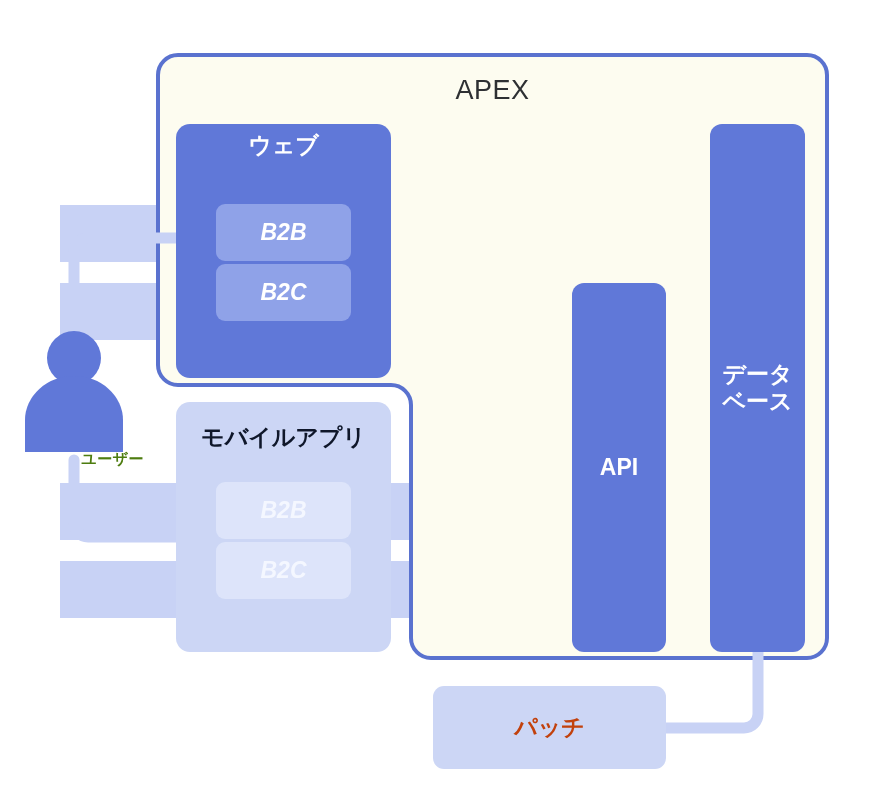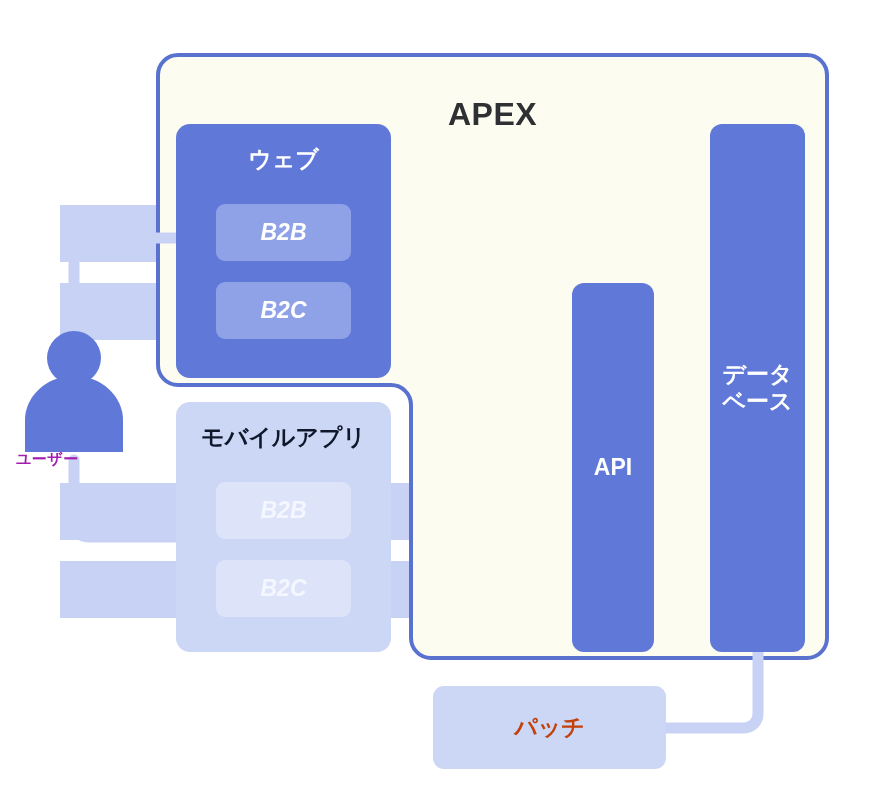--- a/index.html
+++ b/index.html
@@ -36,41 +36,40 @@
     text-align: center;
   }
 
   
   .apex-title {
     position: absolute;
     left: 158px;
     top: 66px;
     width: 669px;
     height: 48px;
-    font-size: 32px;
-    font-weight: bold;
+    font-size: 27px;
+    font-weight: normal;
     color: #2e3033;
     letter-spacing: 0.5px;
     display: flex;
     align-items: center;
     justify-content: center;
-    margin-top: 24px;
   }
 
   
   .web-panel {
     left: 176px;
     top: 124px;
     width: 215px;
     height: 254px;
     background: #6078d8;
     border-radius: 14px;
     flex-direction: column;
     justify-content: flex-start;
-    padding-top: 22px;
+    padding-top: 8px;
   }
   .web-panel-title {
     font-size: 23px;
     font-weight: bold;
     color: #ffffff;
     line-height: 1.2;
   }
 
   
   .mobile-panel {
@@ -108,42 +107,42 @@
   }
   .chip-active {
     background: #8fa2e8;
     color: #ffffff;
   }
   .chip-faded {
     background: #dde4fa;
     color: #f4f7ff;
   }
   .chip-b2b { top: 80px; }
-  .chip-b2c { top: 158px; }
+  .chip-b2c { top: 140px; }
 
   
   .column {
     background: #6078d8;
     border-radius: 12px;
     color: #ffffff;
     font-size: 23px;
     font-weight: bold;
     writing-mode: horizontal-tb;
     line-height: 1.18;
   }
   .col-auth {
     left: 433px;
     top: 124px;
     width: 96px;
     height: 528px;
   }
   .col-api {
     left: 572px;
     top: 283px;
-    width: 82px;
+    width: 94px;
     height: 369px;
   }
   .col-db {
     left: 710px;
     top: 124px;
     width: 95px;
     height: 528px;
   }
 
   
@@ -158,24 +157,24 @@
     font-size: 23px;
     font-weight: bold;
   }
 
   
   .user-label {
     position: absolute;
     left: 16px;
     top: 450px;
     width: 128px;
-    text-align: left;
+    text-align: right;
     font-size: 15px;
     font-weight: bold;
-    color: #a21caf;
+    color: #4d7c0f;
     letter-spacing: 0.5px;
   }
 </style>
 </head>
 <body>
 
 <div id="stage">
 
   <svg class="layer" id="svg-layer" viewBox="0 0 880 800" width="880" height="800">
 

